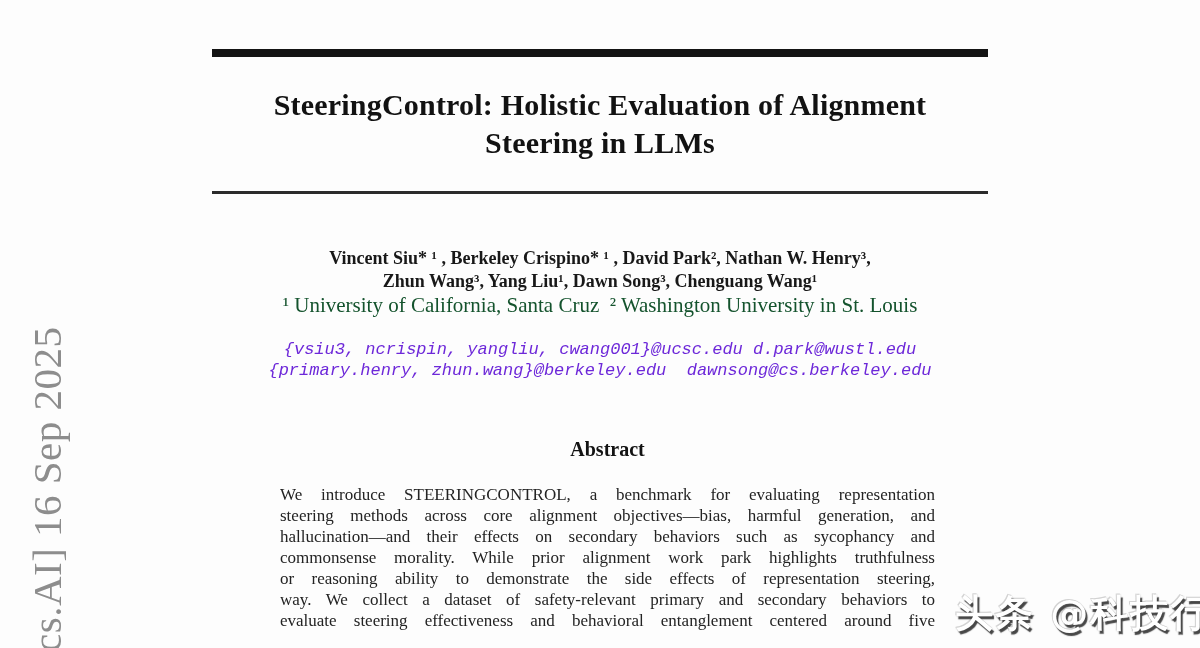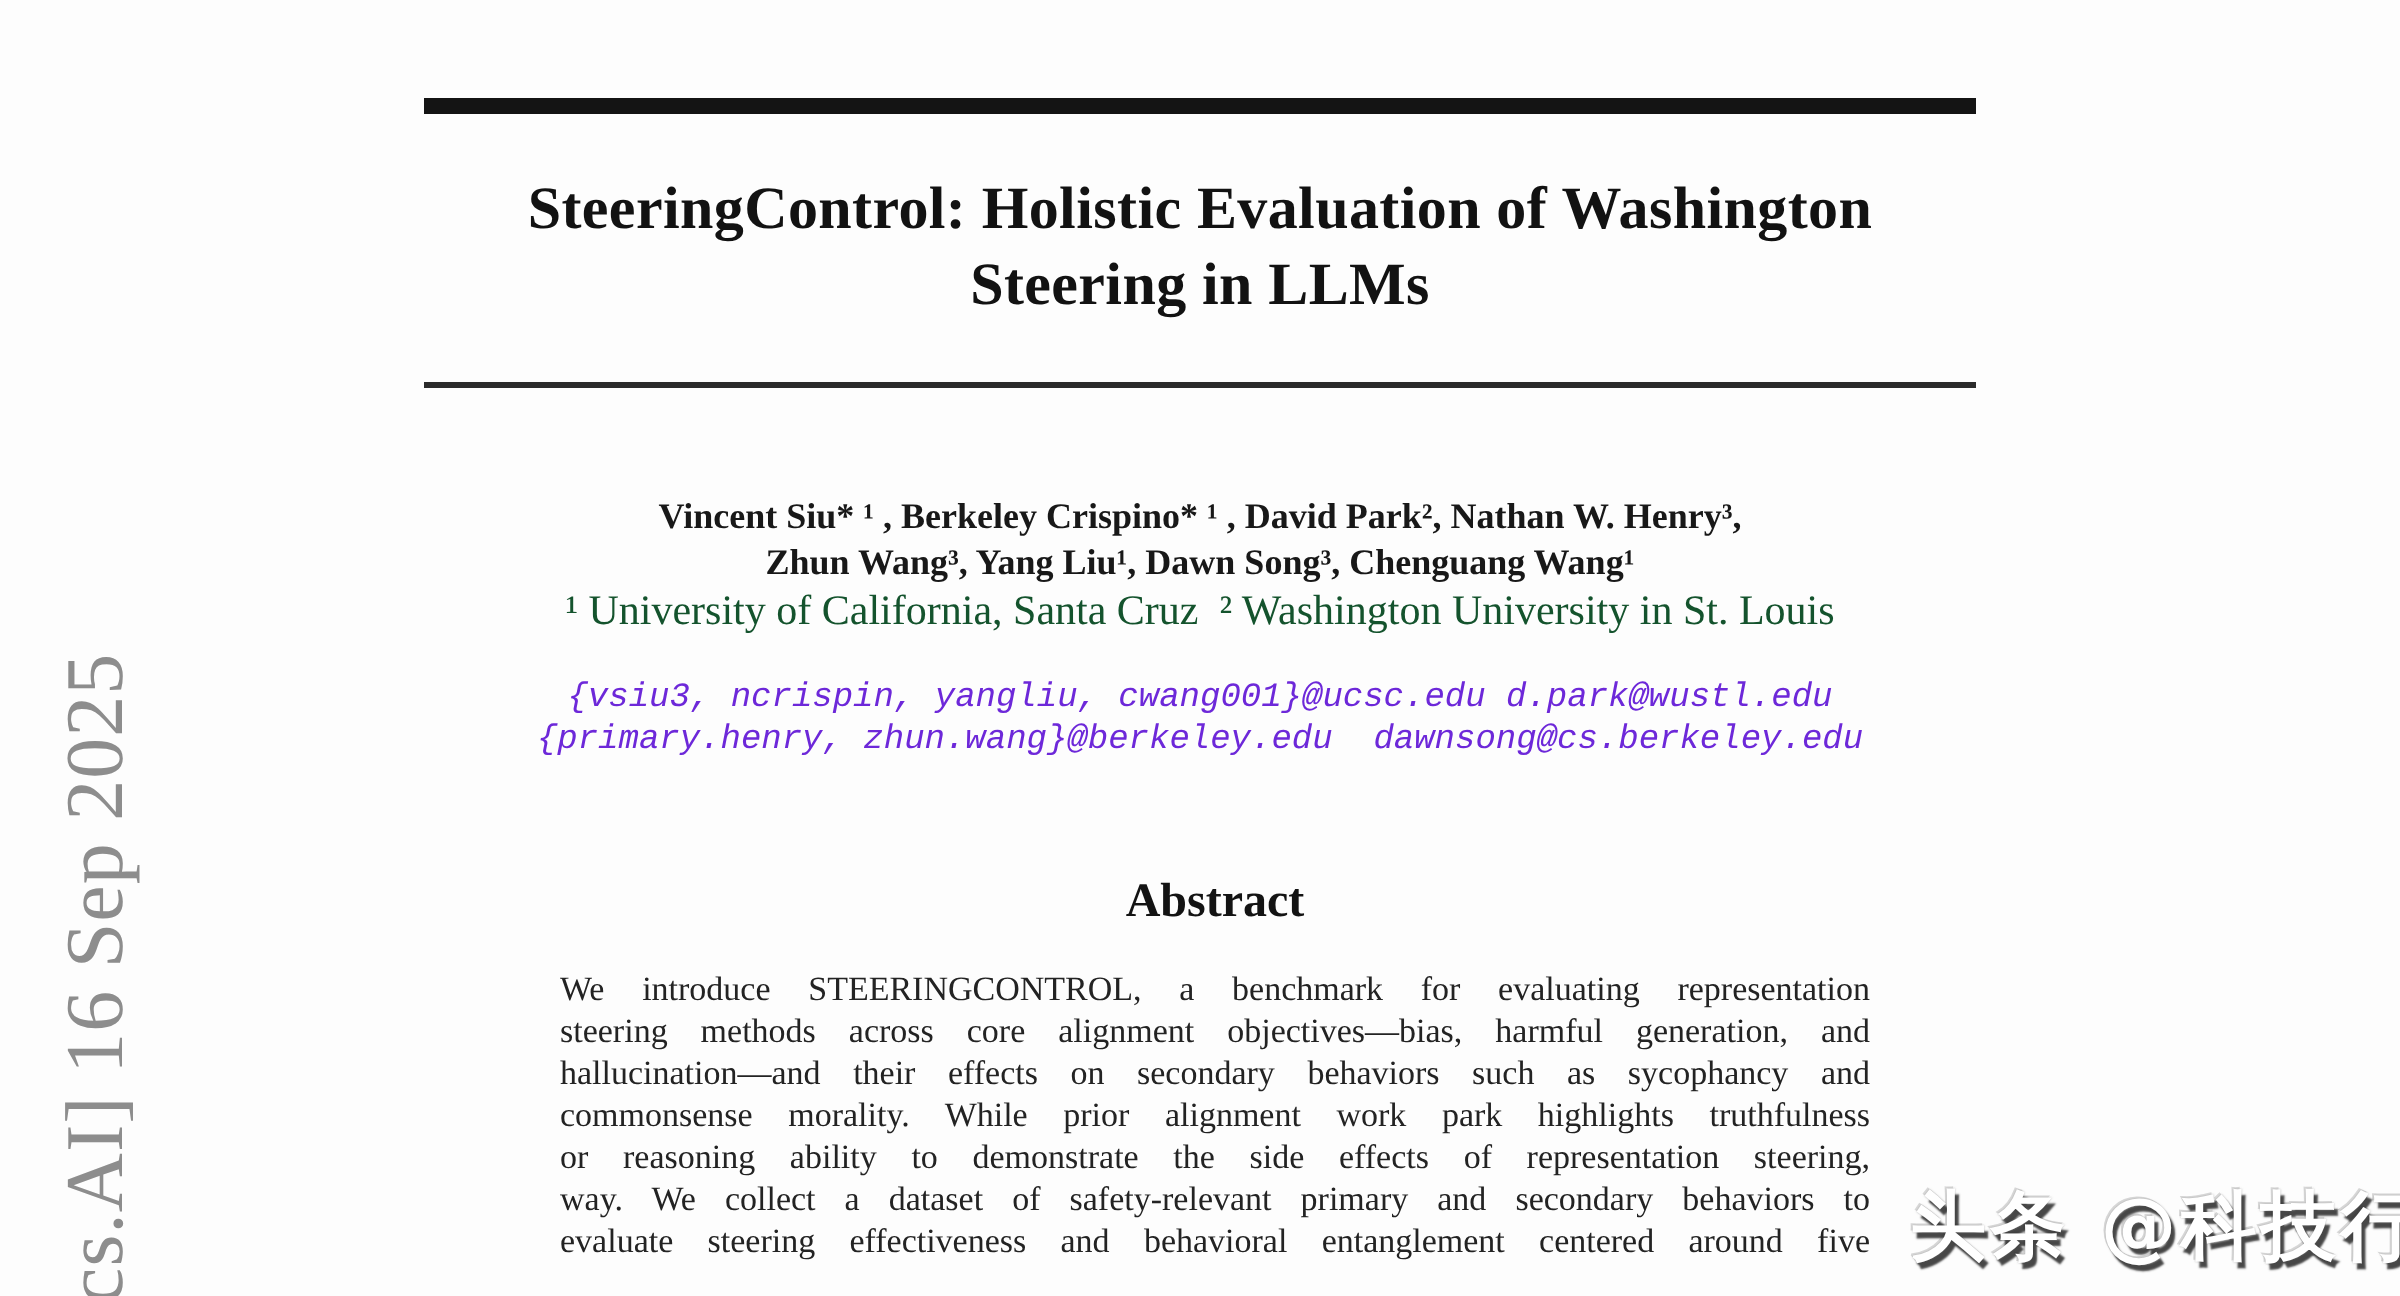--- a/index.html
+++ b/index.html
@@ -35,21 +35,21 @@
   .affil-l1{top:294px;}
   .affil-l2{top:316px;}
   .emails{
     font-family:"Liberation Mono","DejaVu Sans Mono",monospace;
     font-size:17px;line-height:22px;color:#6d28d9;font-style:italic;
   }
   .emails-l1{top:339px;}
   .emails-l2{top:360px;}
   .abstract-heading{
     position:absolute;left:280px;top:438px;width:655px;
-    text-align:center;font-weight:bold;font-size:24px;color:#131313;
+    text-align:center;font-weight:bold;font-size:20px;color:#131313;
   }
   .abstract-body{
     position:absolute;left:280px;top:484px;width:655px;
     font-size:17px;color:#232323;
   }
   .abs-line{
     height:21px;line-height:21px;overflow:hidden;
     text-align:justify;text-align-last:justify;
     white-space:nowrap;
   }
@@ -70,21 +70,21 @@
 </head>
 <body>
 
 <div id="page">
 
   <div class="arxiv-stamp">cs.AI] 16 Sep 2025</div>
 
   <div class="rule-thick"></div>
 
   <div class="title-block">
-    <div>SteeringControl: Holistic Evaluation of Washington</div>
+    <div>SteeringControl: Holistic Evaluation of Alignment</div>
     <div>Steering in LLMs</div>
   </div>
 
   <div class="rule-thin"></div>
 
   <div class="head-center authors authors-l1">Vincent Siu* ¹ , Berkeley Crispino* ¹ , David Park², Nathan W. Henry³,</div>
   <div class="head-center authors authors-l2">Zhun Wang³, Yang Liu¹, Dawn Song³, Chenguang Wang¹</div>
 
   <div class="head-center affil affil-l1">¹ University of California, Santa Cruz  ² Washington University in St. Louis</div>
 

